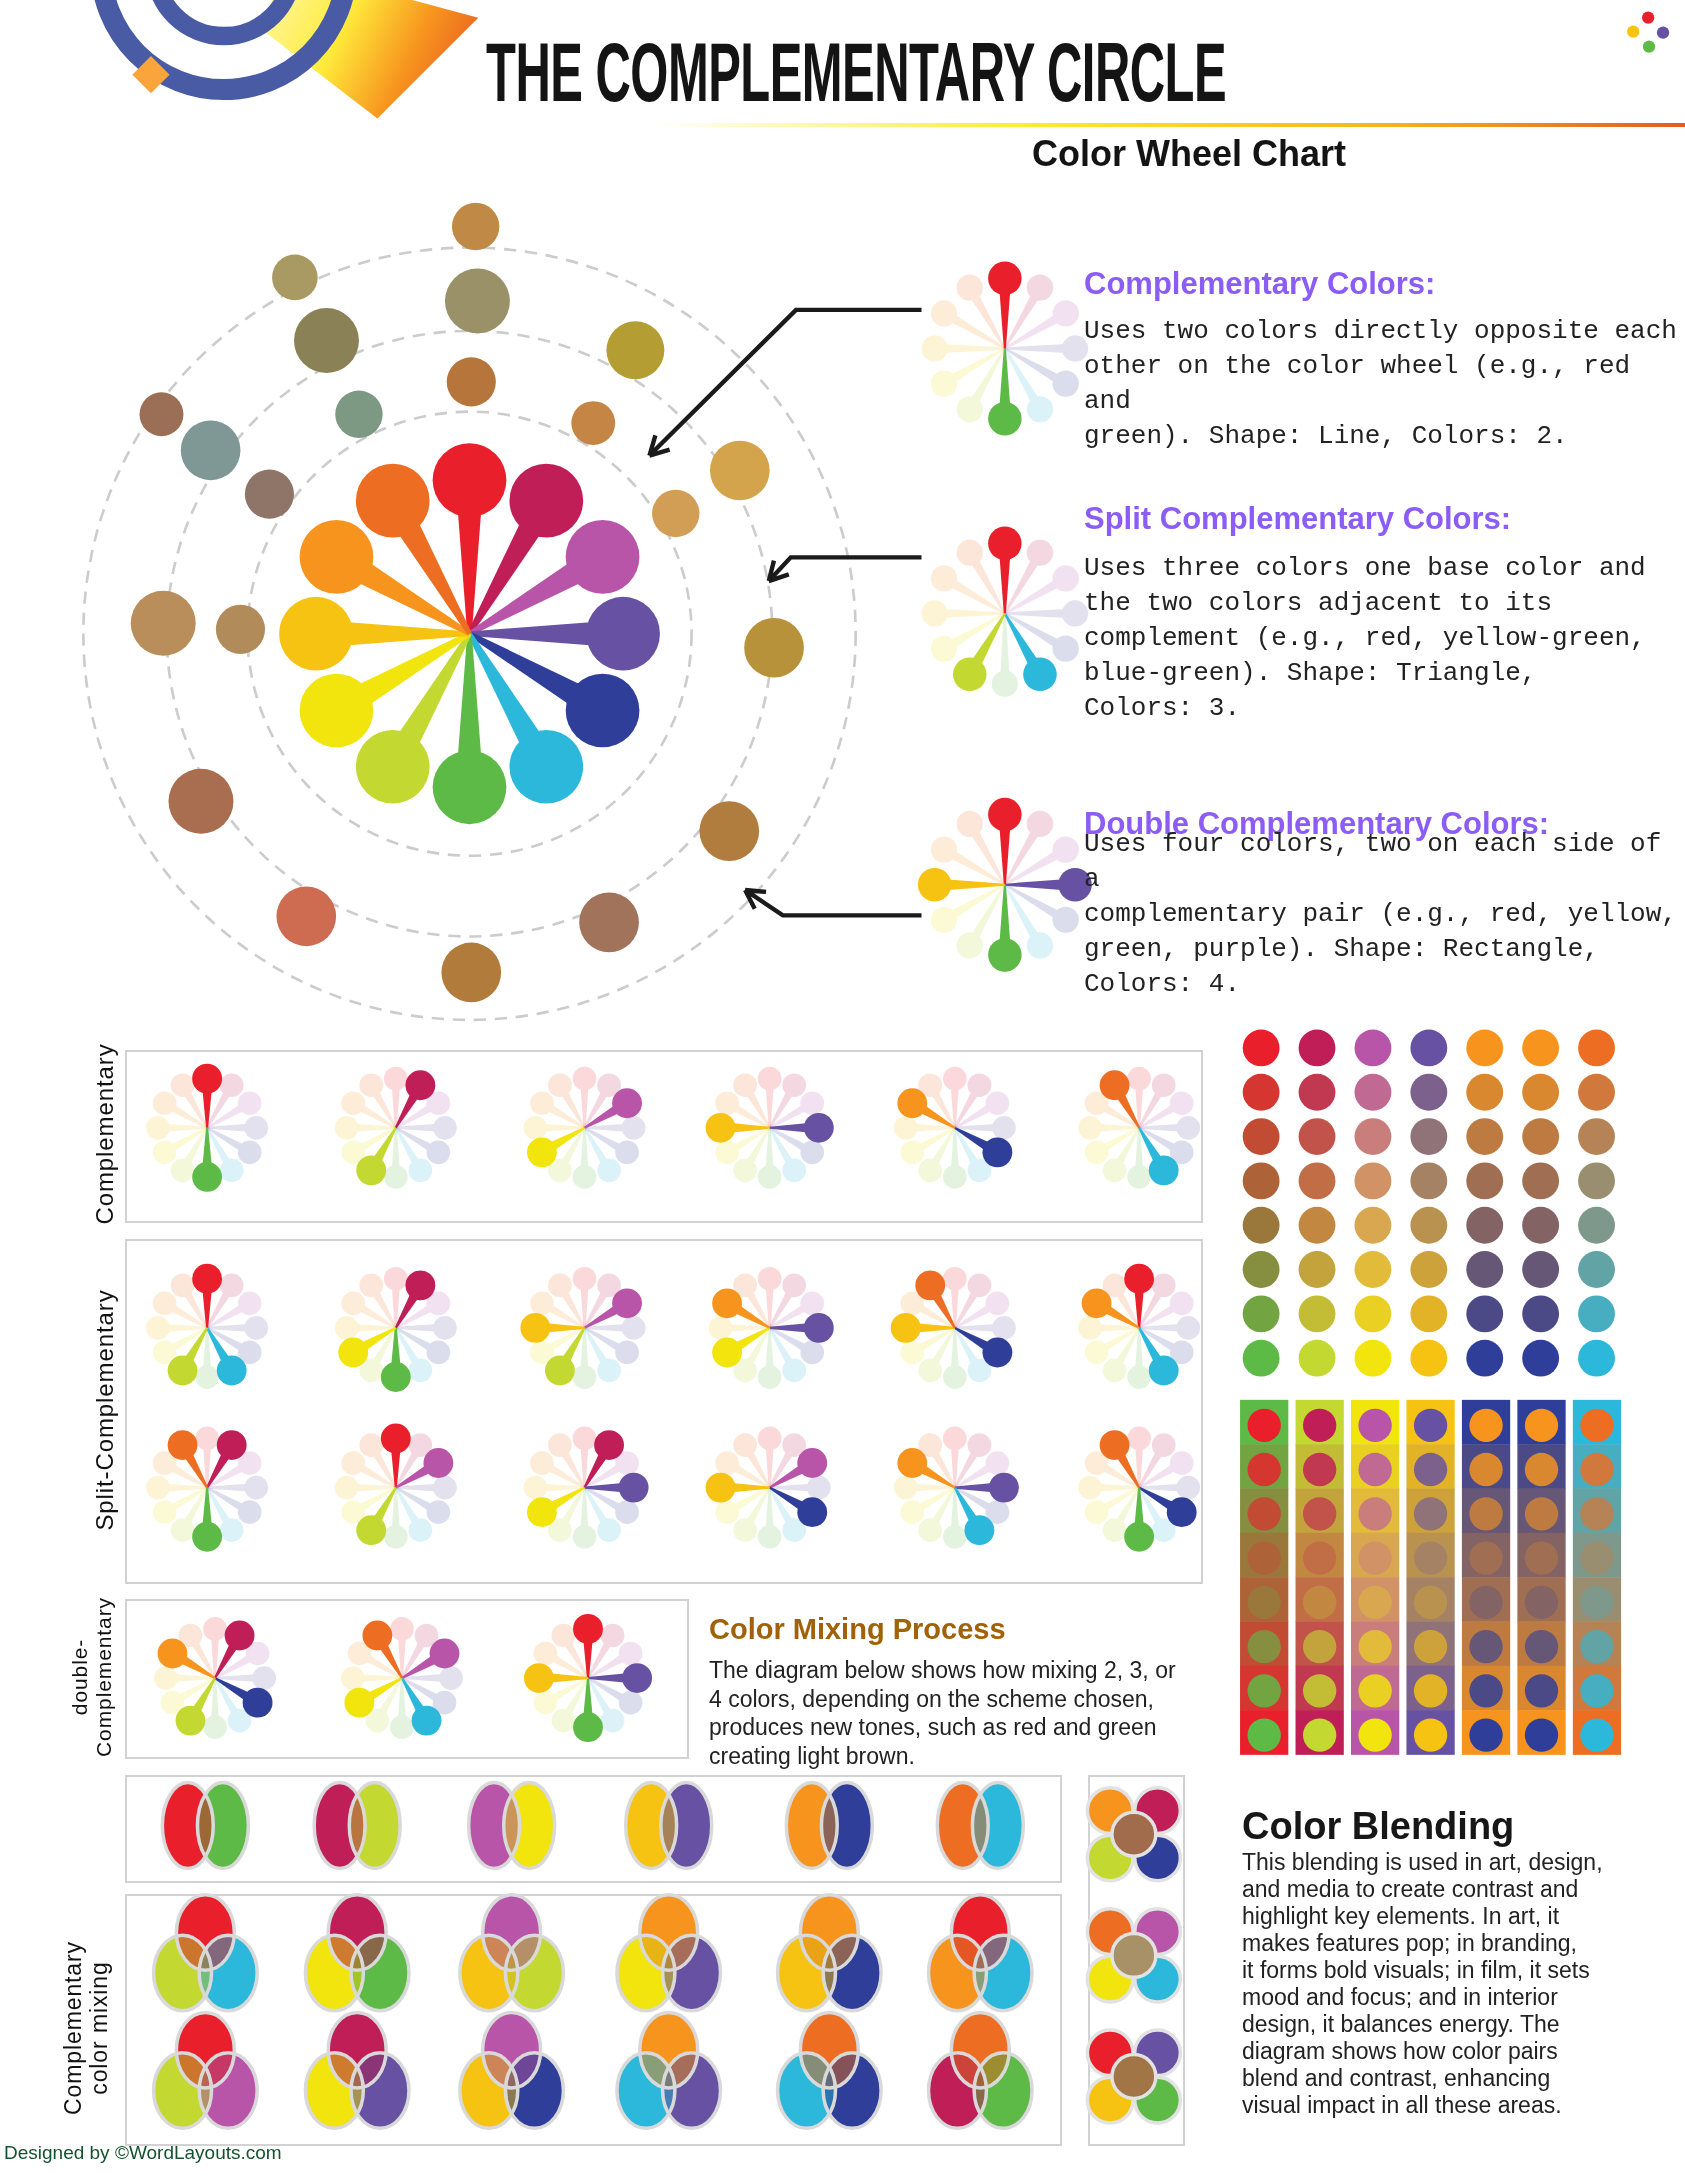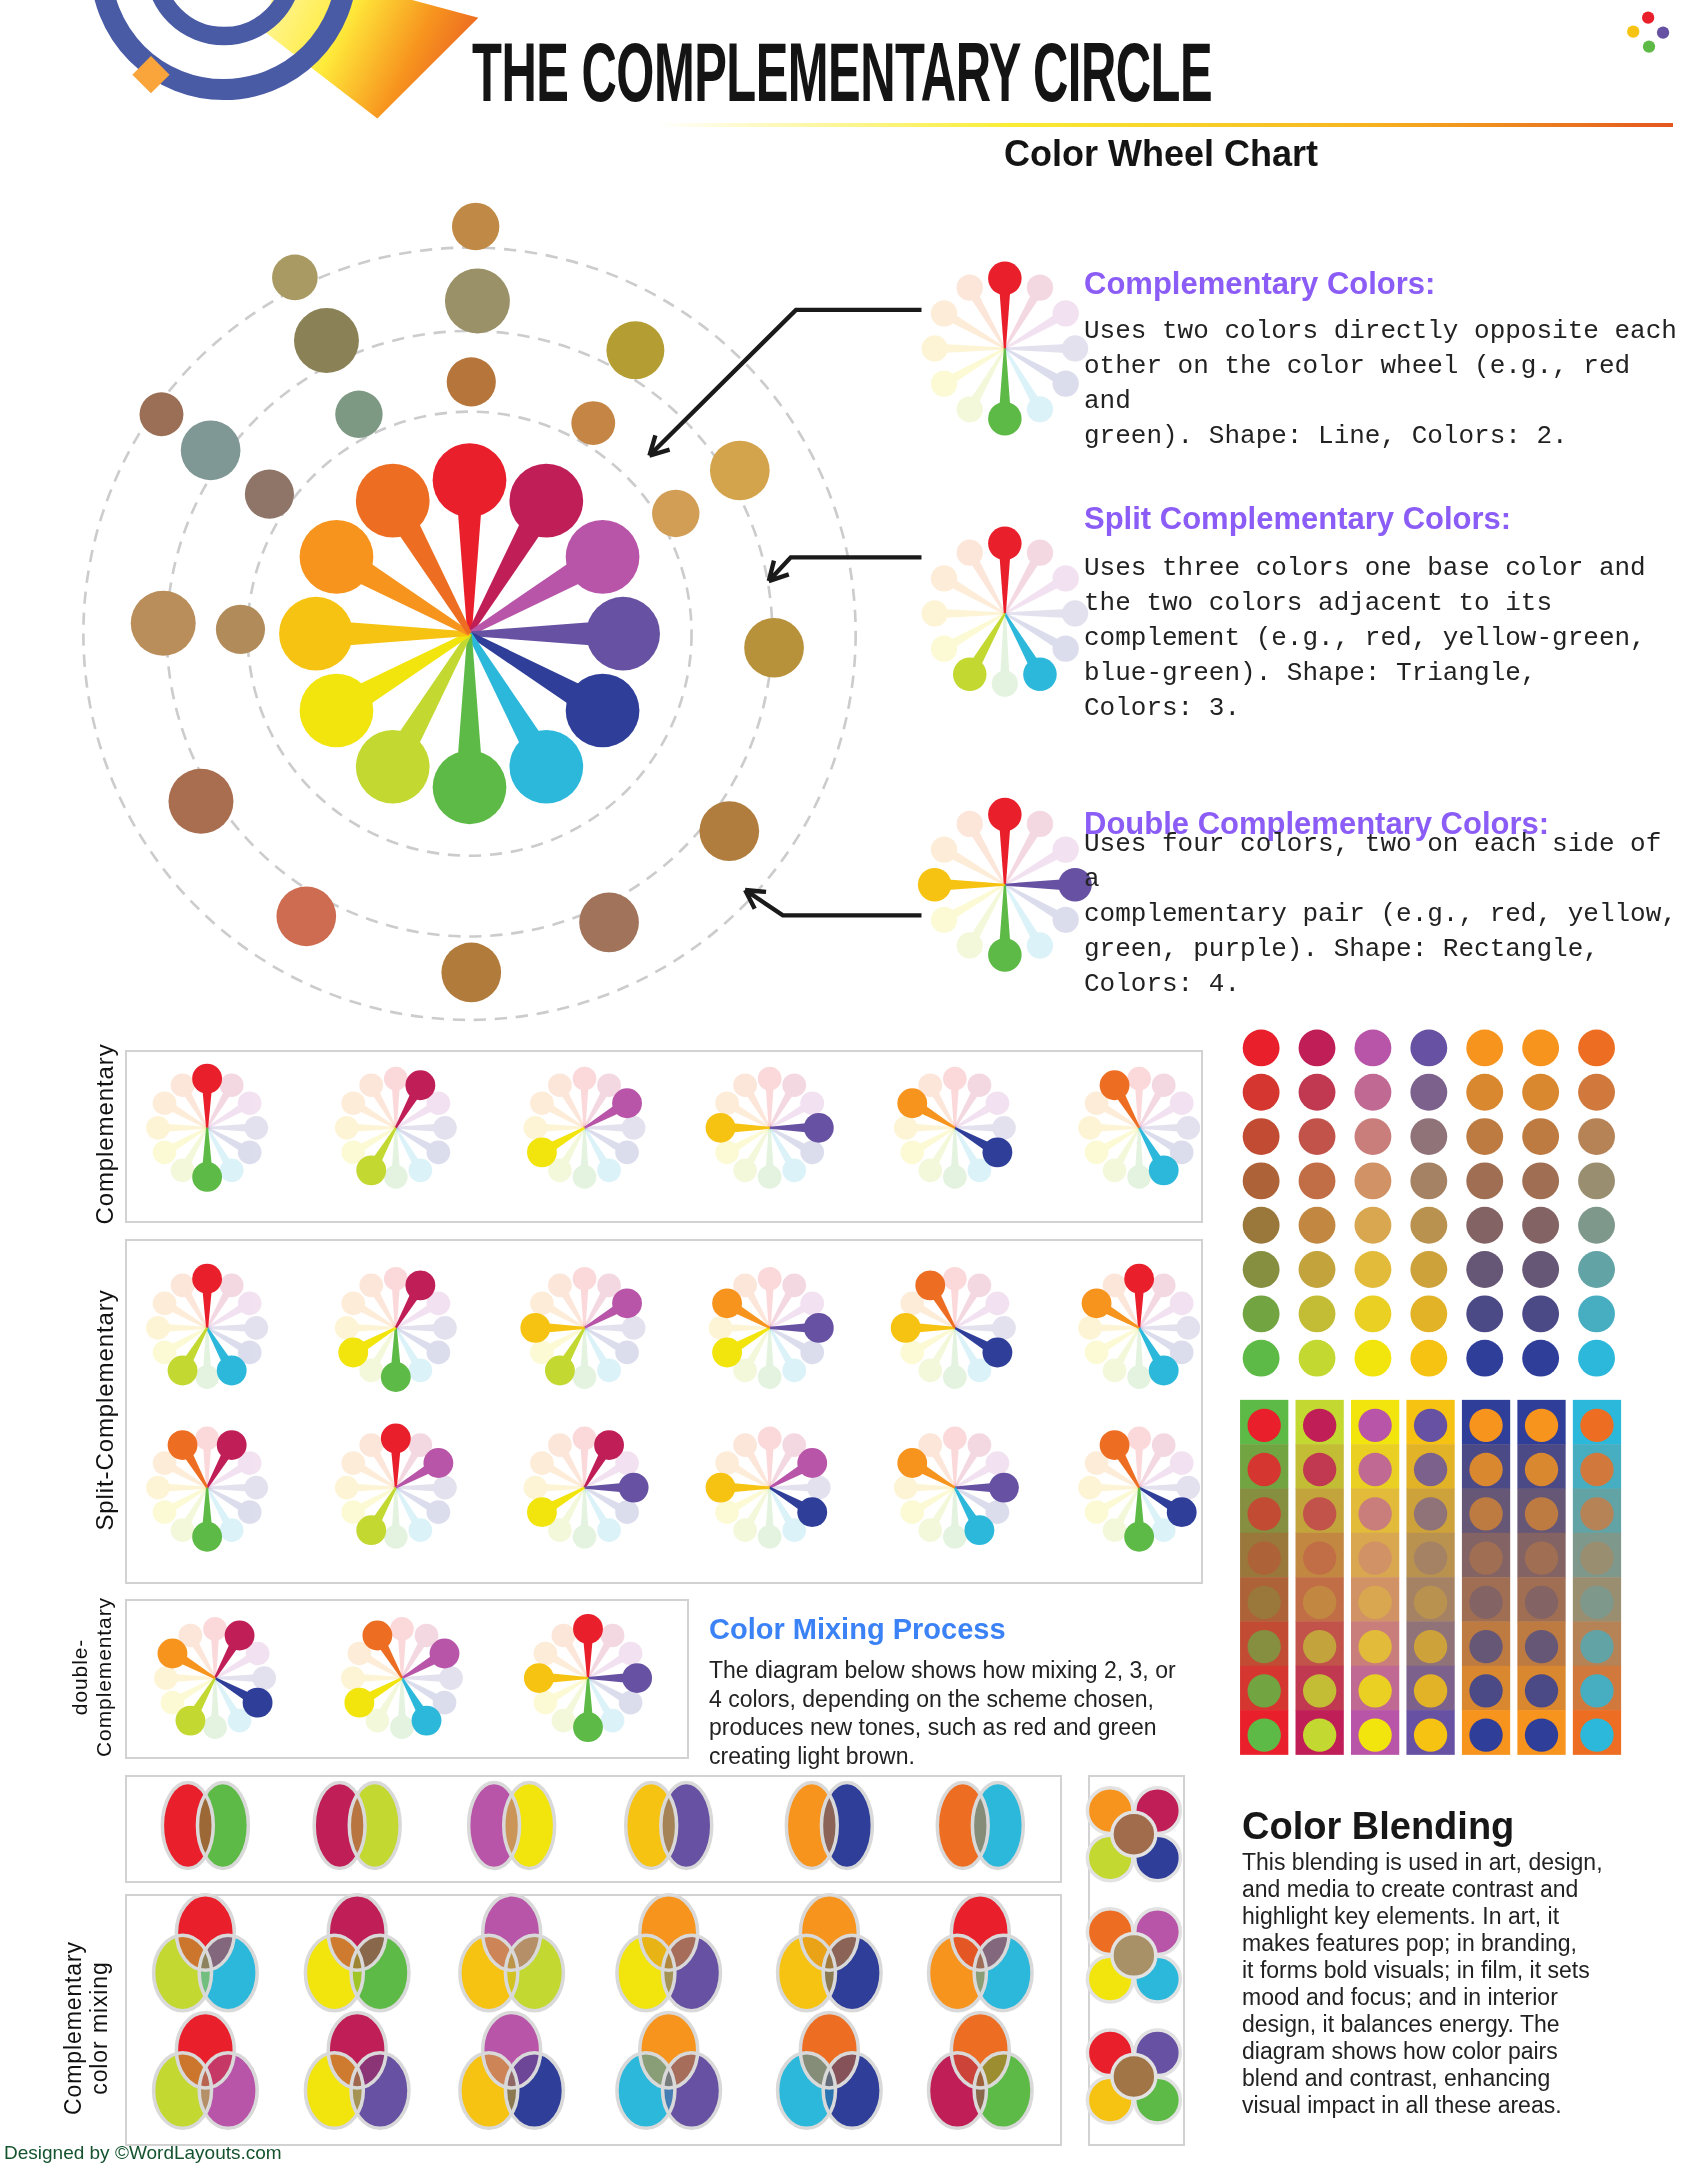--- a/index.html
+++ b/index.html
@@ -1,32 +1,32 @@
 <!DOCTYPE html>
 <html style="font-size:14px"><head>
 <meta charset="utf-8">
 <style>
   html,body{margin:0;padding:0;background:#fff;}
   #canvas{position:relative;width:1685px;height:2181px;background:#fff;overflow:hidden;
           font-family:"Liberation Sans", sans-serif;}
-  .abs{position:absolute;}
+  .abs{position:absolute;padding-left:28px;}
   .panel{position:absolute;border:2.6px solid #d2d2d2;background:#ffffff;z-index:1;}
   #gfx{position:absolute;left:0;top:0;z-index:2;pointer-events:none;}
   .txt{z-index:3;}
   #title{left:0;right:0;top:24.6px;text-align:center;color:#141414;font-weight:700;
          font-size:83px;letter-spacing:-0.9px;white-space:nowrap;}
   #title span{display:inline-block;transform:scaleX(0.59);transform-origin:center;}
   #divider{left:657px;top:123px;width:1016px;height:4.4px;z-index:2;
      background:linear-gradient(90deg, rgba(255,242,0,0) 0%, #F9ED32 35%, #F7B31E 70%, #E4561F 100%);}
   #subtitle{left:0;top:133px;width:1273px;text-align:right;font-size:36px;font-weight:600;color:#141414;margin-left:45px;}
   .sec-heading{position:absolute;font-size:31px;font-weight:700;color:#8b5cf6;z-index:3;}
   .sec-body{position:absolute;font-size:26px;line-height:35px;color:#222;white-space:pre-line;z-index:3;font-family:Liberation Mono, monospace;}
   .rot-label{position:absolute;transform:translate(-50%,-50%) rotate(-90deg);color:#111;
              white-space:pre-line;text-align:center;line-height:1.15;letter-spacing:0.9px;z-index:3;}
-  #mix-heading{left:709px;top:1613px;font-size:29px;font-weight:700;color:#3b82f6;z-index:3;position:absolute;}
+  #mix-heading{left:709px;top:1613px;font-size:29px;font-weight:700;color:#a16207;z-index:3;position:absolute;}
   #mix-body{left:709px;top:1656px;font-size:23px;line-height:28.5px;color:#222;
             white-space:pre-line;z-index:3;position:absolute;}
   #blend-heading{left:1242px;top:1805px;font-size:38px;font-weight:700;color:#171717;z-index:3;position:absolute;}
   #blend-body{left:1242px;top:1849px;font-size:23px;line-height:27px;color:#222;
               white-space:pre-line;z-index:3;position:absolute;}
   #footer{left:4px;top:2142px;font-size:19px;color:#14532d;z-index:3;position:absolute;}
 </style>
 </head>
 <body>
 

